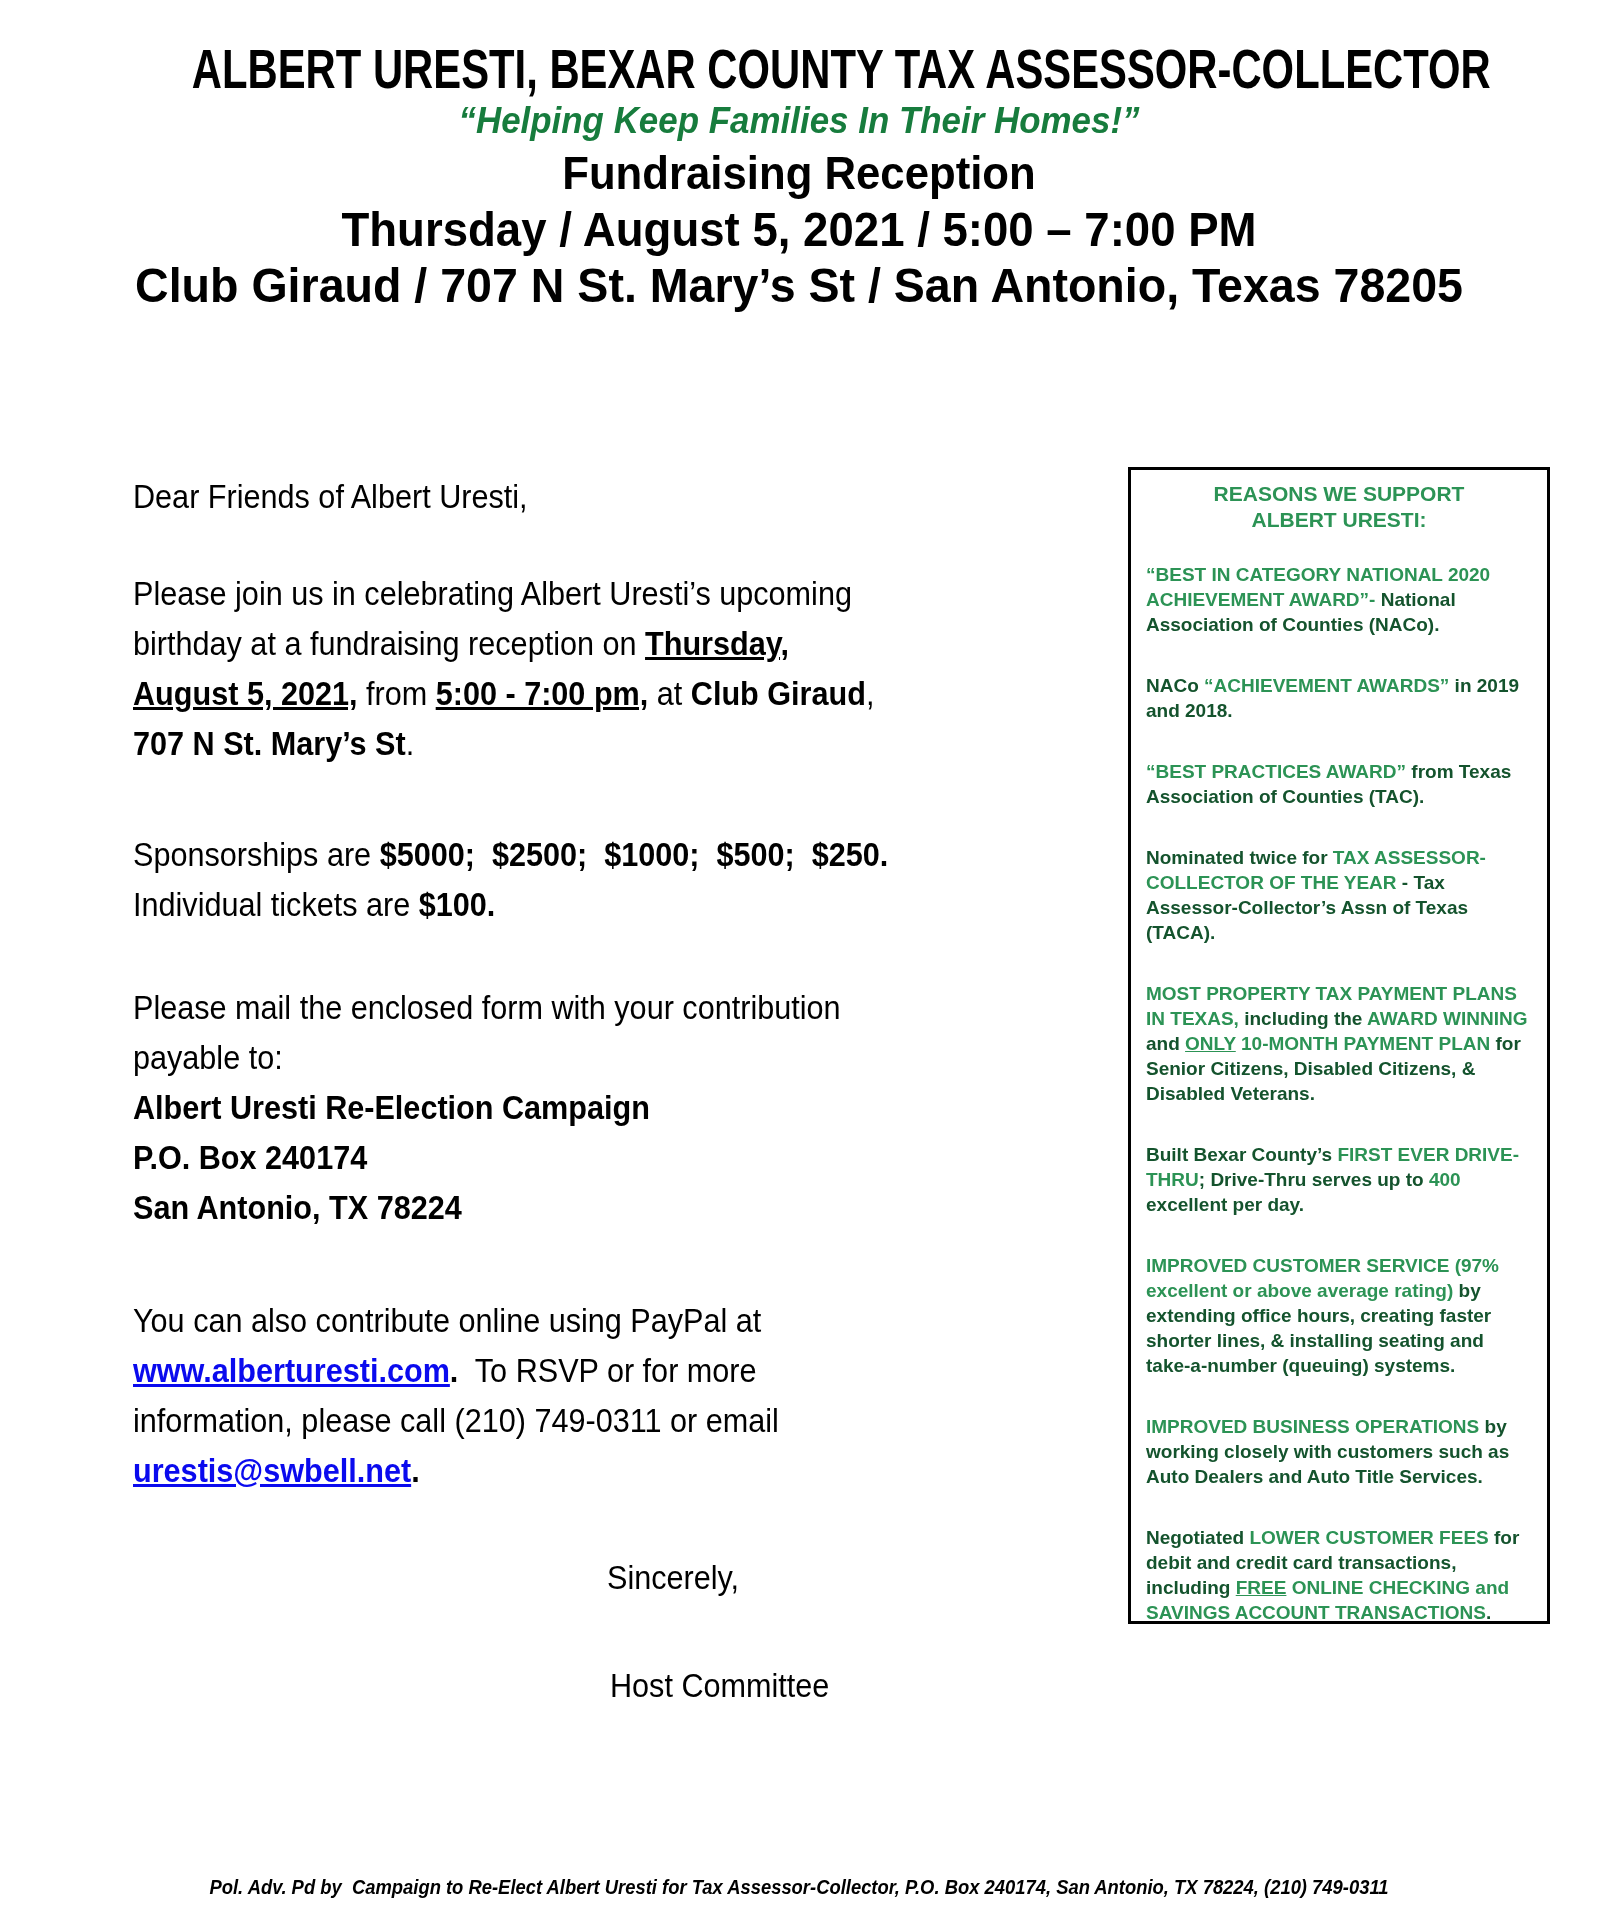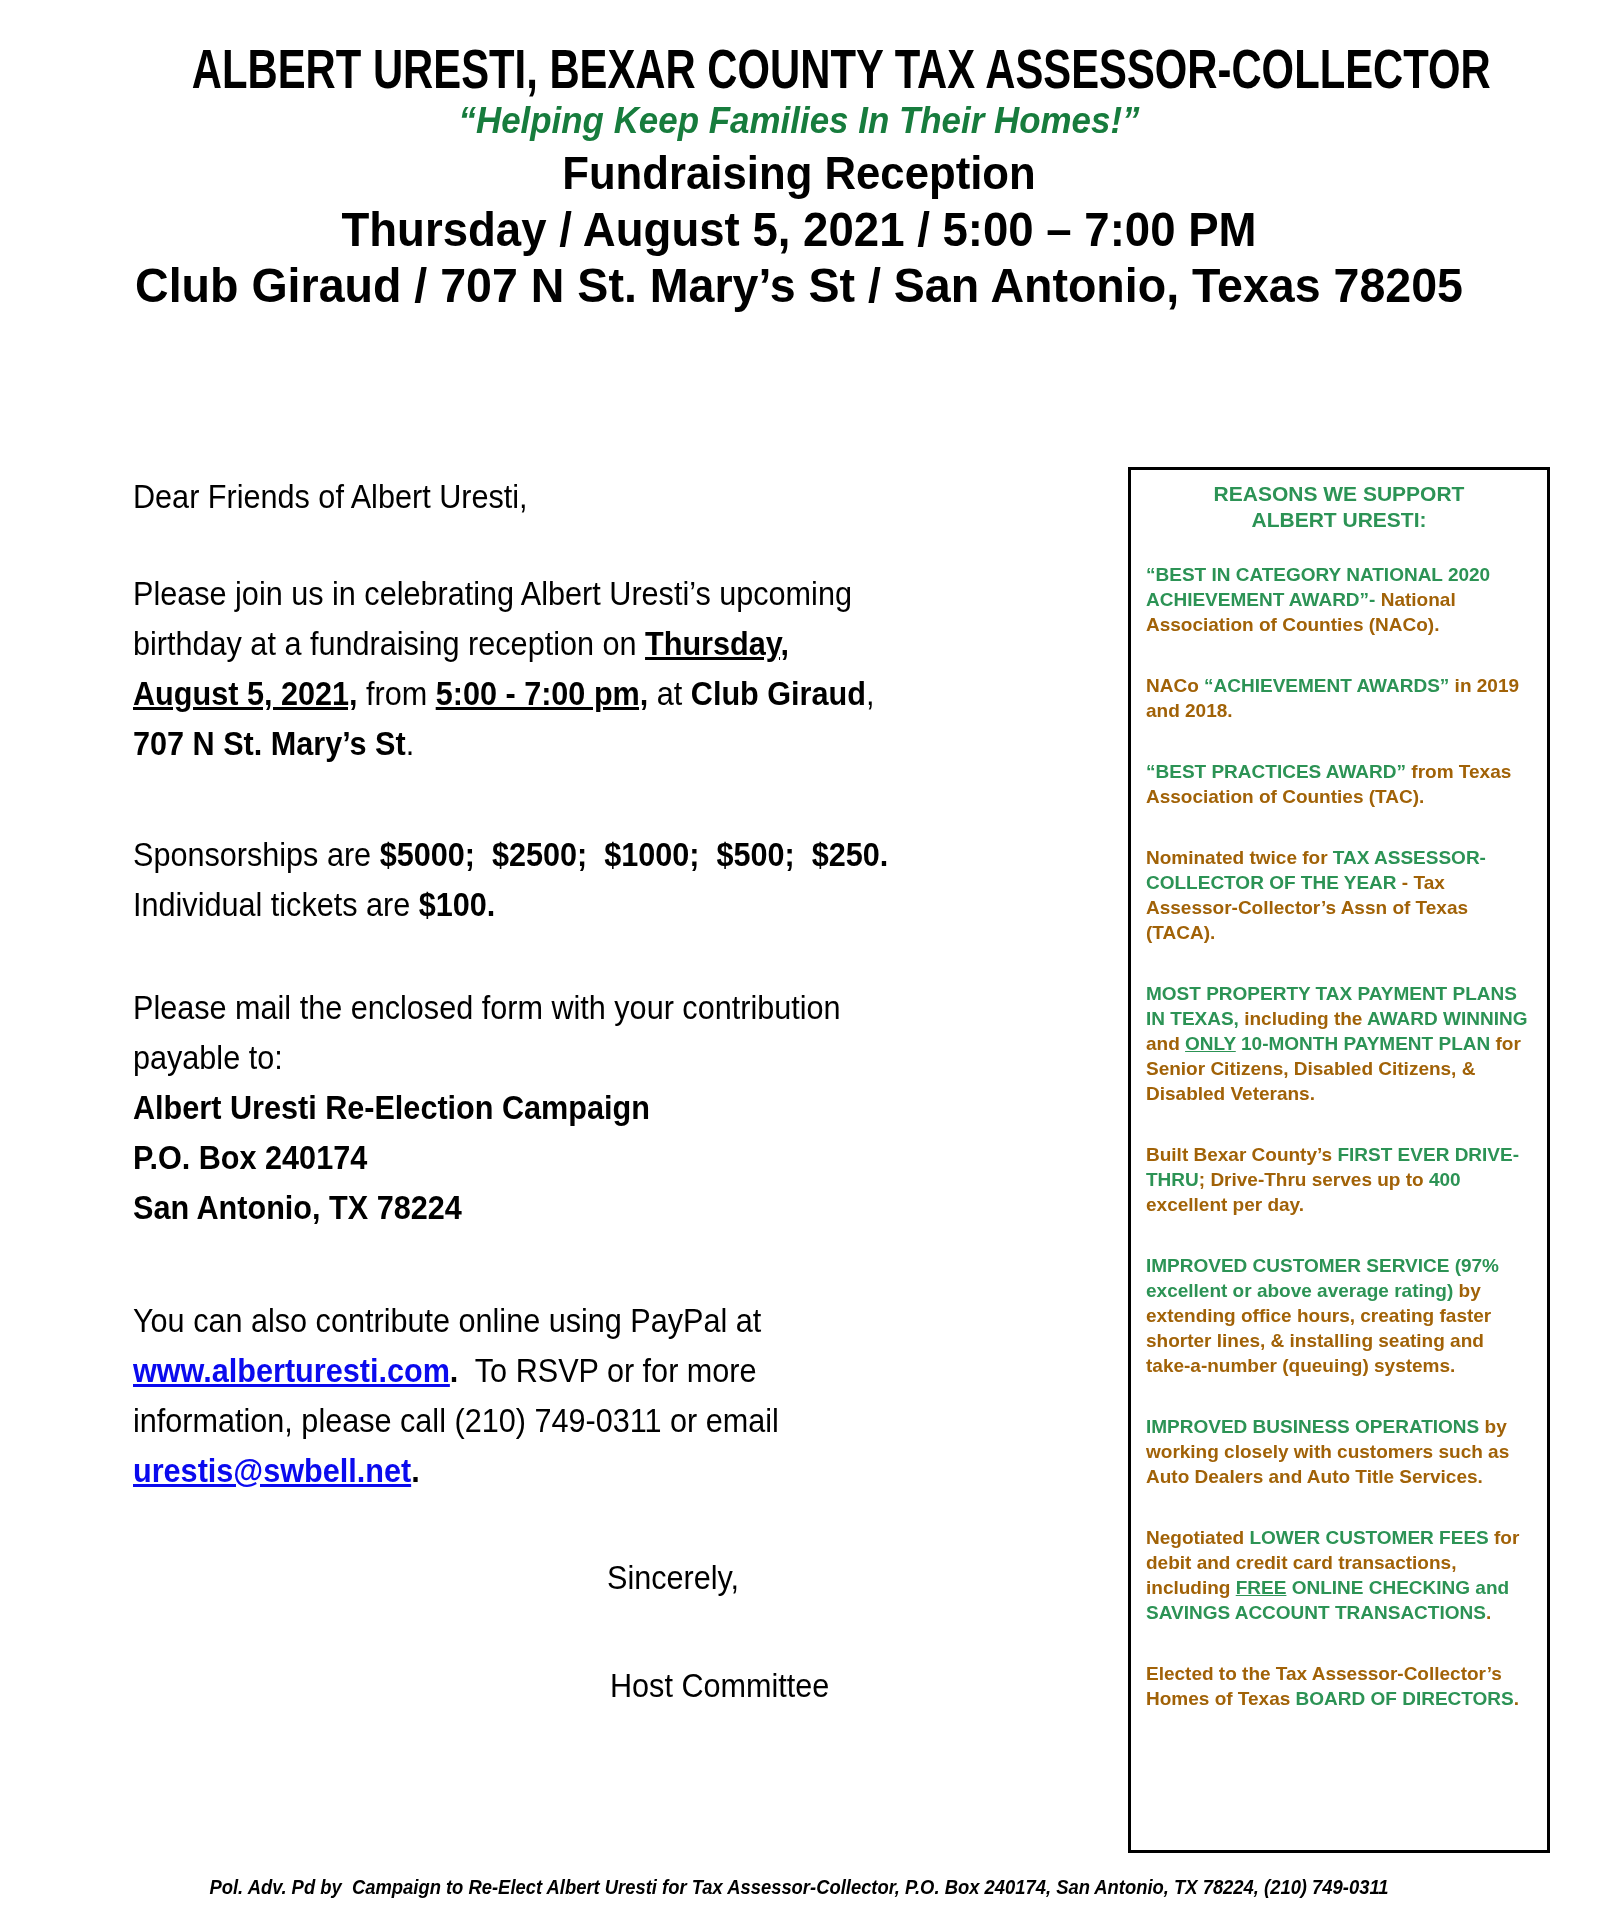--- a/index.html
+++ b/index.html
@@ -20,32 +20,32 @@
     transform:scaleX(0.90);transform-origin:0 0;white-space:nowrap;font-weight:normal;
   }
   .p1{top:471px;} .p2{top:568px;} .p3{top:829px;} .p4{top:982px;} .p5{top:1295px;}
   .sig{position:absolute;font-size:34px;line-height:50px;transform:scaleX(0.90);transform-origin:0 0;white-space:nowrap;}
   .sig1{left:607px;top:1552px;} .sig2{left:610px;top:1660px;}
   .b{font-weight:bold;}
   .bu{font-weight:bold;text-decoration:underline;}
   .link{color:var(--blue);font-weight:bold;text-decoration:underline;}
   
   .panel{
-    position:absolute;left:1128px;top:467px;width:422px;height:1386px;
+    position:absolute;left:1128px;top:467px;width:422px;height:1157px;
     border:3px solid #000;box-sizing:border-box;padding:11px 15px 0 15px;overflow:hidden;
     font-weight:bold;
   }
   .panel-title{
     color:var(--sgreen);font-weight:bold;font-size:21px;line-height:26px;
     text-align:center;margin:0 0 29px 0;
   }
   .item{font-size:19px;line-height:25px;font-weight:bold;margin:0 0 36px 0;color:#161616;}
   .g{color:var(--sgreen);}
   .gu{color:var(--sgreen);text-decoration:underline;}
-  .k{color:#a16207;}
+  .k{color:#14532d;}
   .ku{color:#161616;text-decoration:underline;}
   
   .footer{
     position:absolute;top:1875px;left:0;width:100%;text-align:center;
     font-style:italic;font-weight:600;font-size:20px;line-height:24px;
     transform:scaleX(0.92);transform-origin:50% 0;white-space:nowrap;
   }
 </style>
 </head>
 <body>

